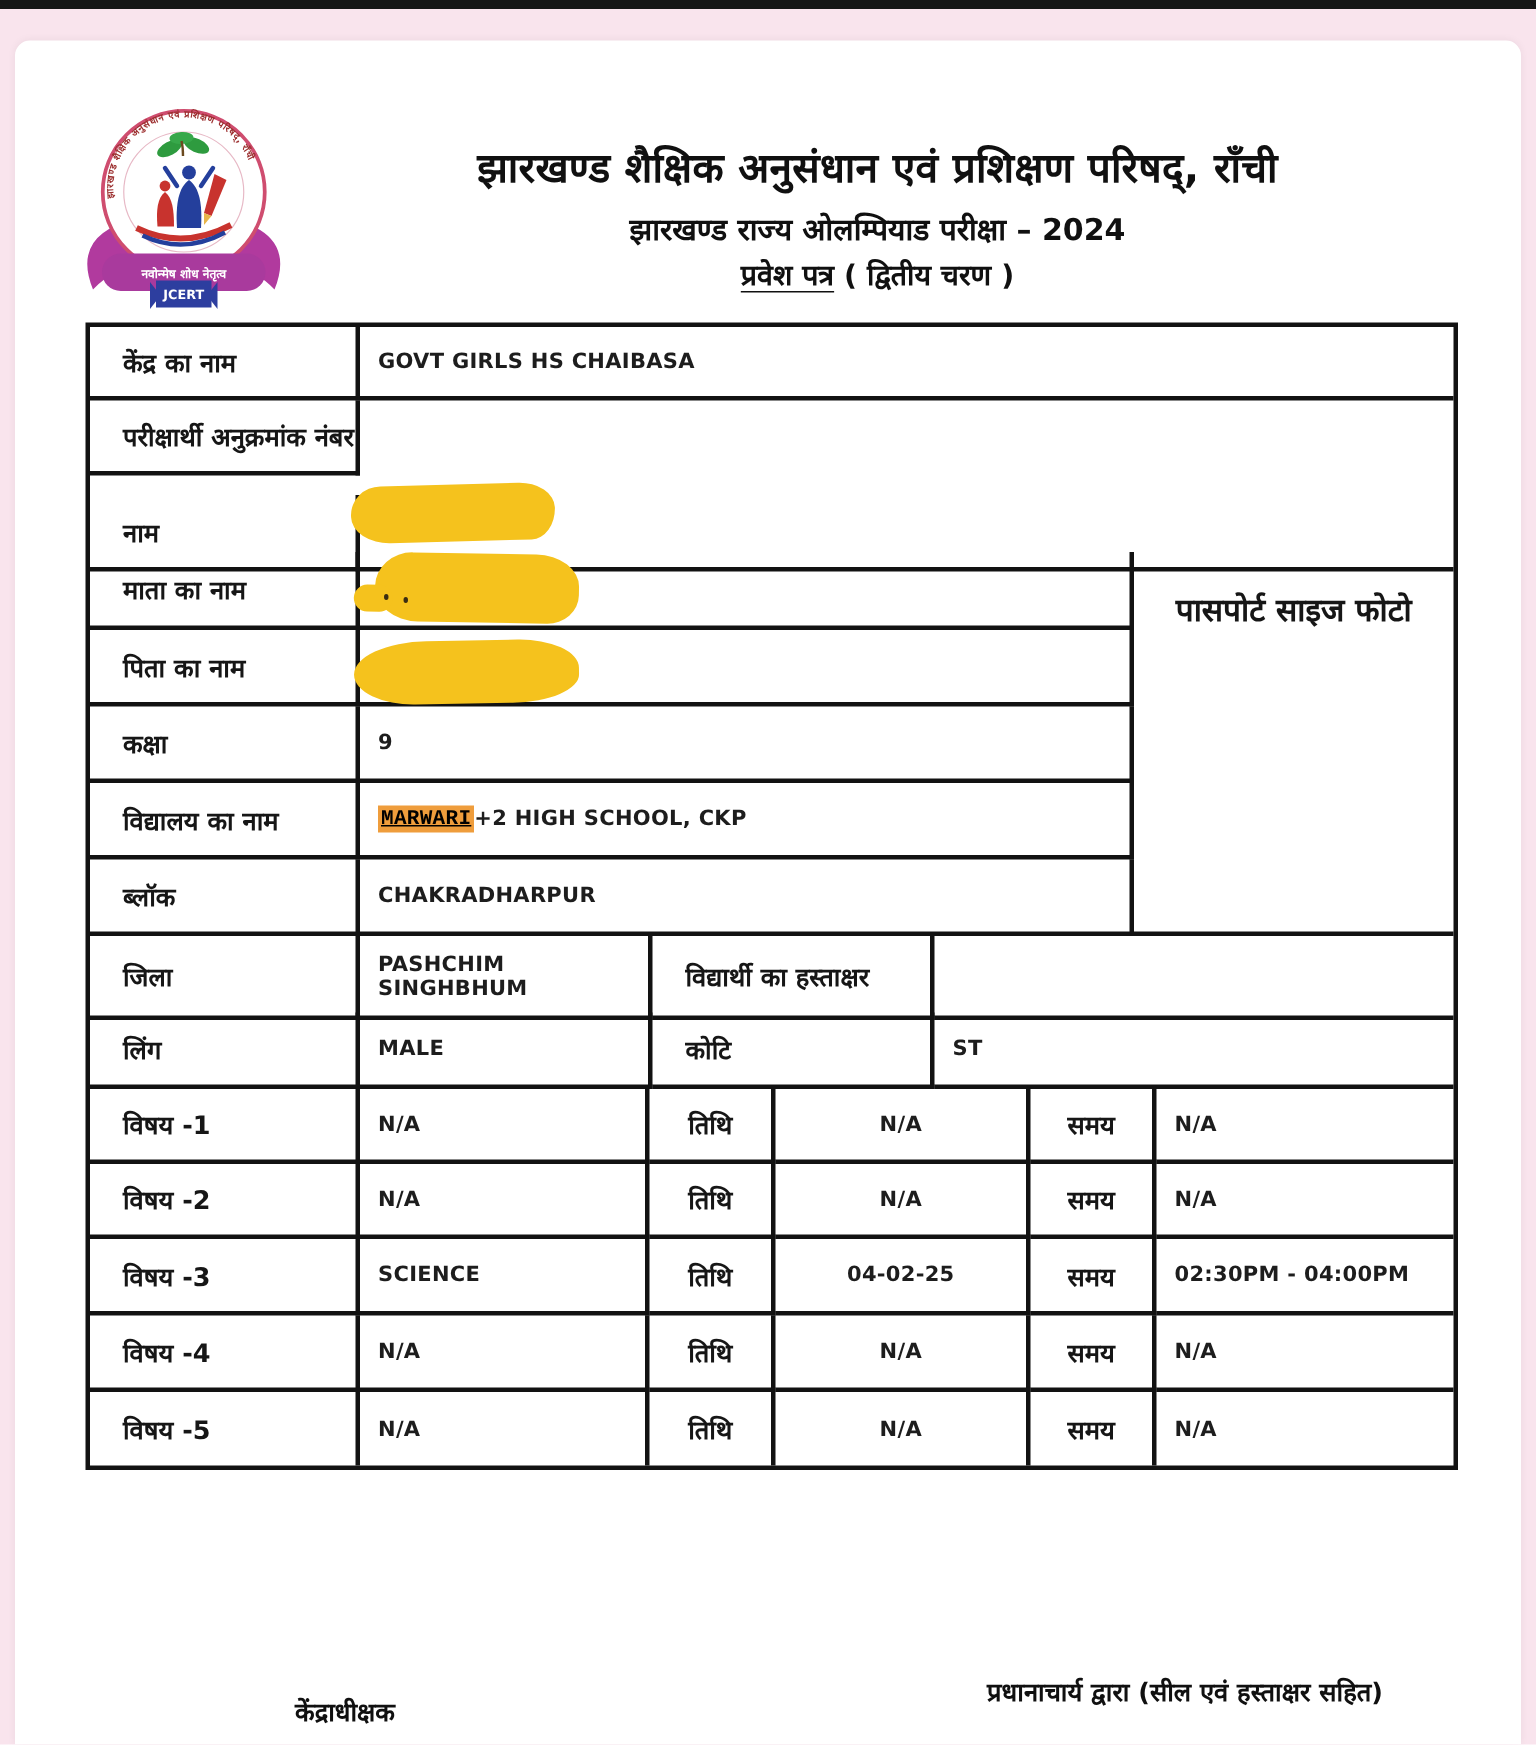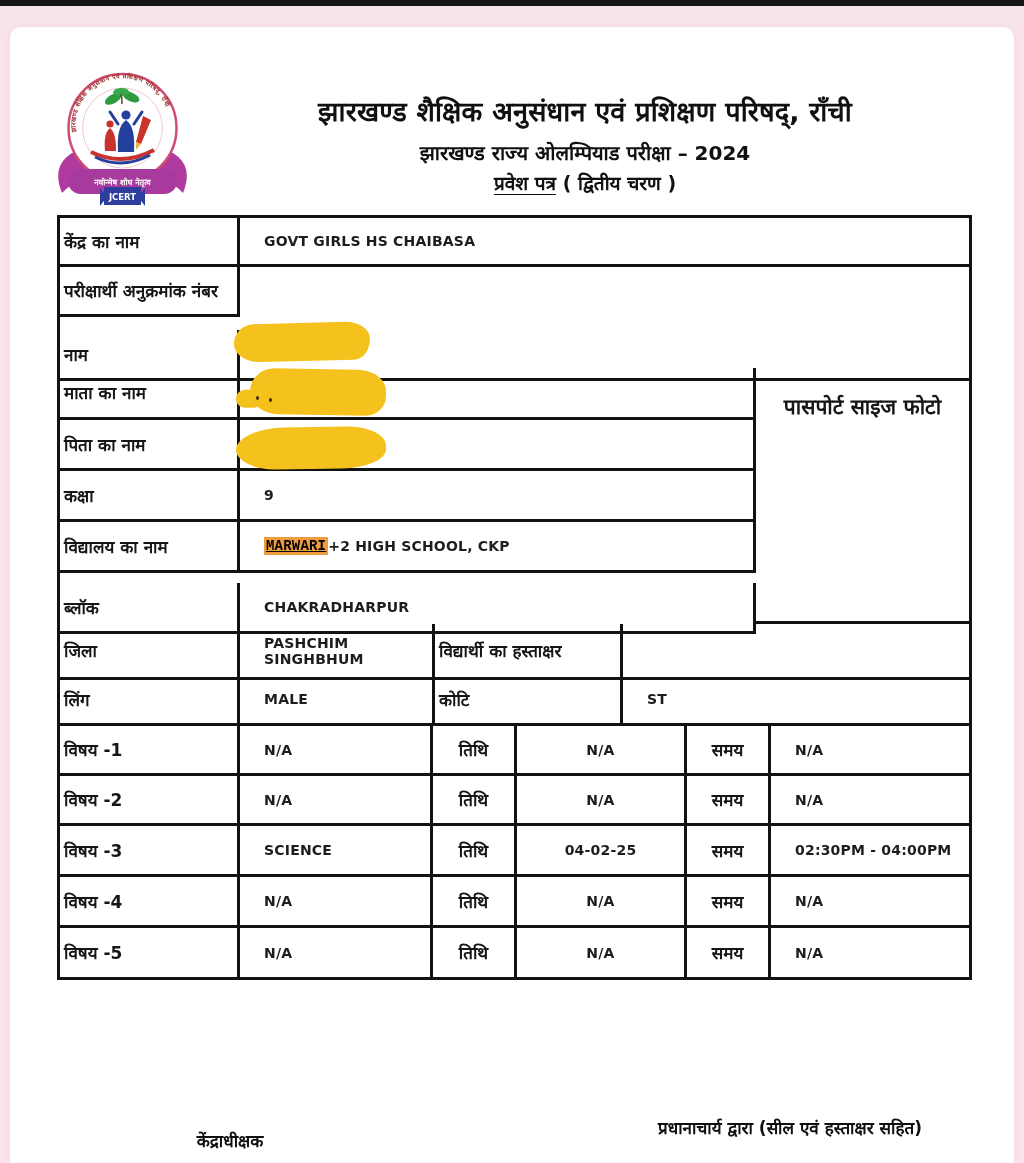--- a/index.html
+++ b/index.html
@@ -17,28 +17,28 @@
   .hdr-admit { top:170px; font-size:19px; font-weight:700; }
   .hdr-admit .u { text-decoration:underline; text-underline-offset:4px; }
 
   
   .admit-table { position:absolute; left:57px; top:215px; width:915px; height:765px;
                  border:3px solid #121212; background:#fff; }
   .cell { position:absolute; display:flex; align-items:center;
           border-right:3px solid #121212; border-bottom:3px solid #121212; overflow:hidden; }
   .no-r { border-right:none; }
   .no-b { border-bottom:none; }
-  .lbl { font-size:17px; font-weight:600; color:#161616; padding-left:4px; }
-  .val { font-weight:700; font-size:14px; color:#1d1d1d; padding-left:24px; letter-spacing:.2px; }
+  .lbl { font-size:17px; font-weight:600; color:#161616; padding-left:22px; }
+  .val { font-weight:700; font-size:14px; color:#1d1d1d; padding-left:12px; letter-spacing:.2px; }
   .ctr { justify-content:center; padding-left:0; }
 
   
   .row1{top:0;height:49px}.row2{top:49px;height:50px}.row3{top:112px;height:51px}
   .row4{top:150px;height:52px}.row5{top:202px;height:51px}.row6{top:253px;height:51px}
-  .row7{top:304px;height:51px}.row8{top:365px;height:51px}.row9{top:406px;height:56px}
+  .row7{top:304px;height:51px}.row8{top:355px;height:51px}.row9{top:406px;height:56px}
   .row10{top:457px;height:51px}.row11{top:508px;height:50px}.row12{top:558px;height:50px}
   .row13{top:608px;height:51px}.row14{top:659px;height:51px}.row15{top:710px;height:49px}
 
   
   .col-label{left:0;width:180px}
   .col-valA{left:180px;width:729px}          
   .col-valB{left:180px;width:516px}          
   .col-photo{left:696px;width:213px;top:150px;height:256px;
              align-items:flex-start;justify-content:center;padding-top:24px;
              font-size:21px;font-weight:600;color:#161616;border-right:none;}

